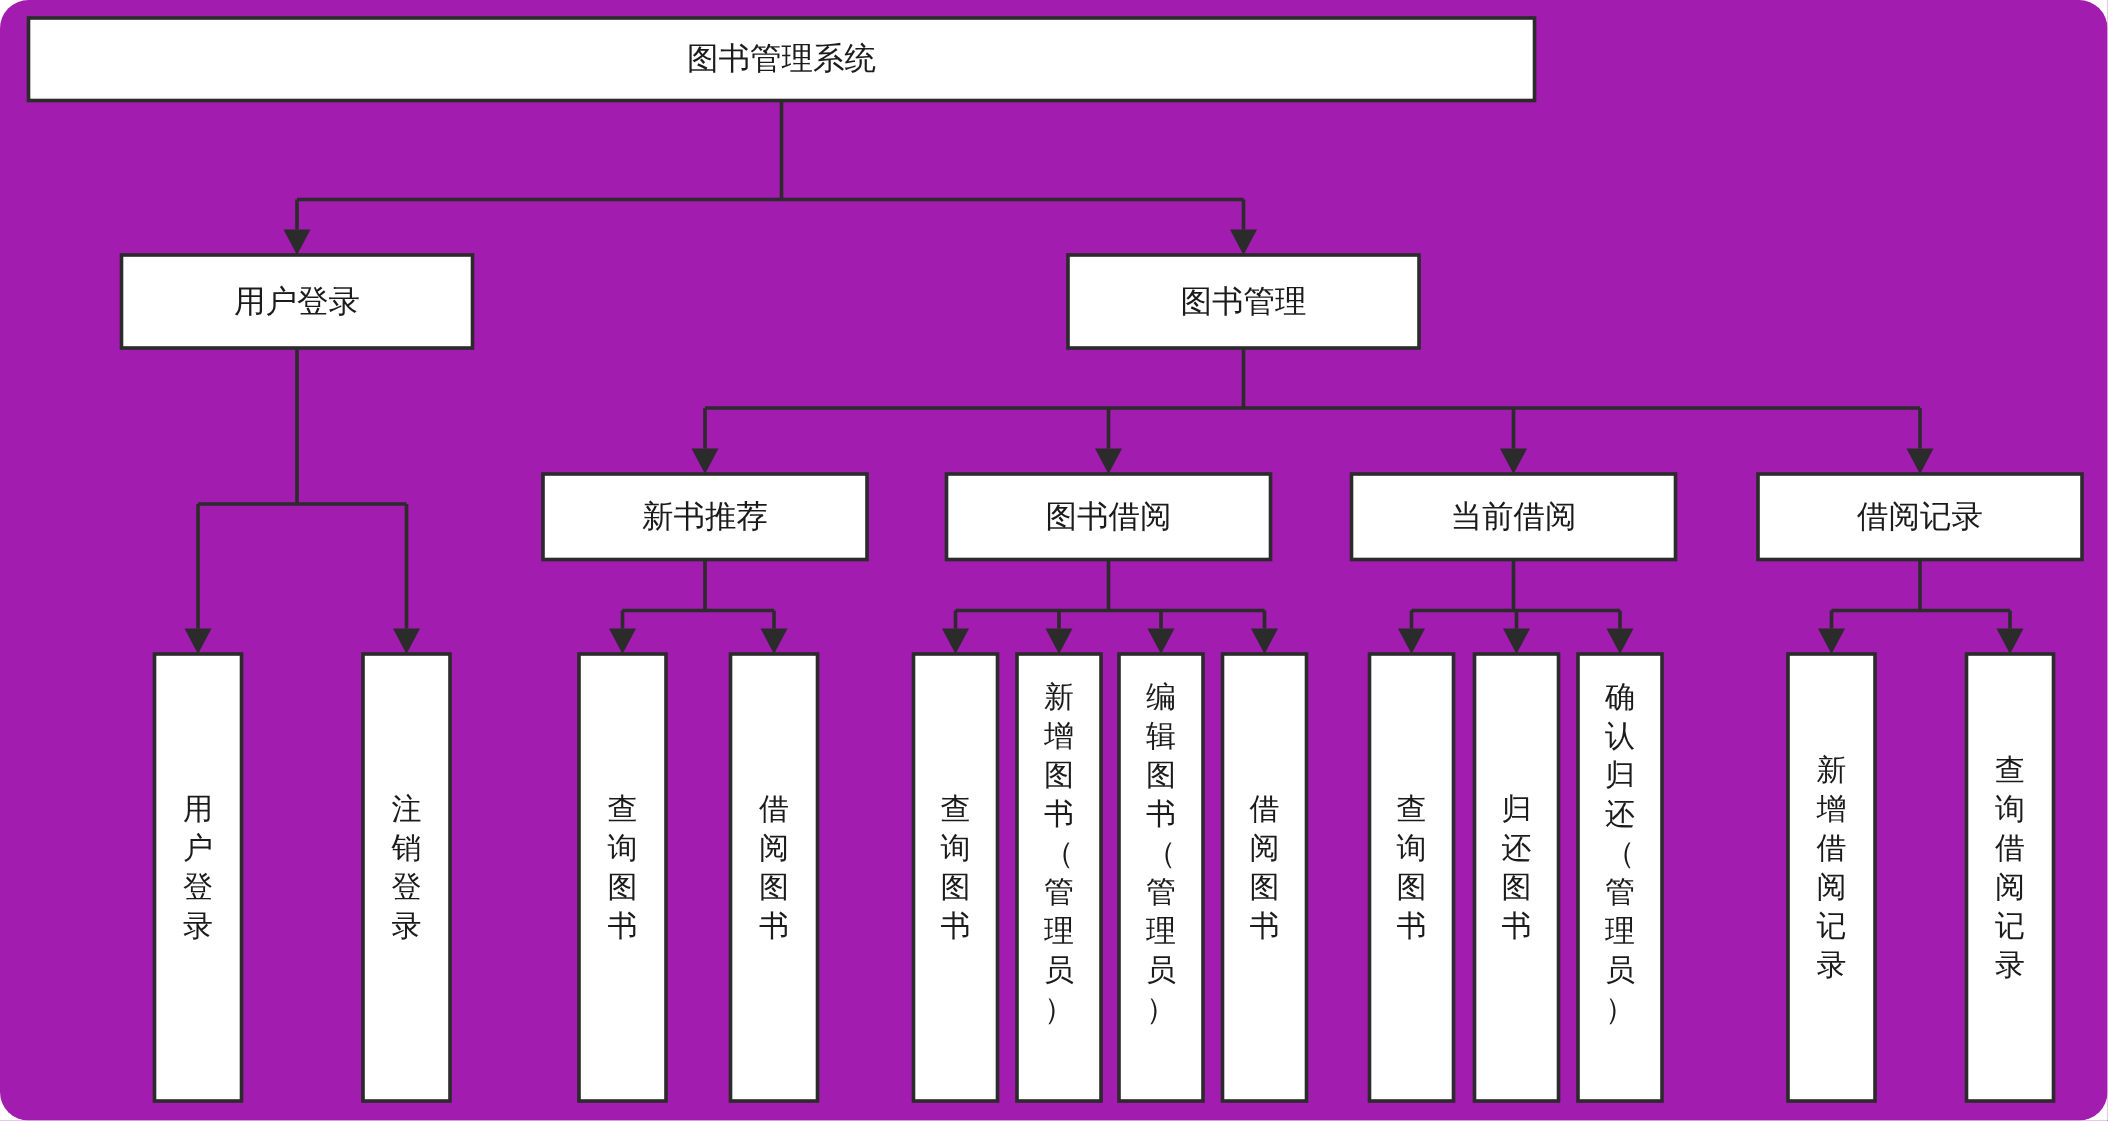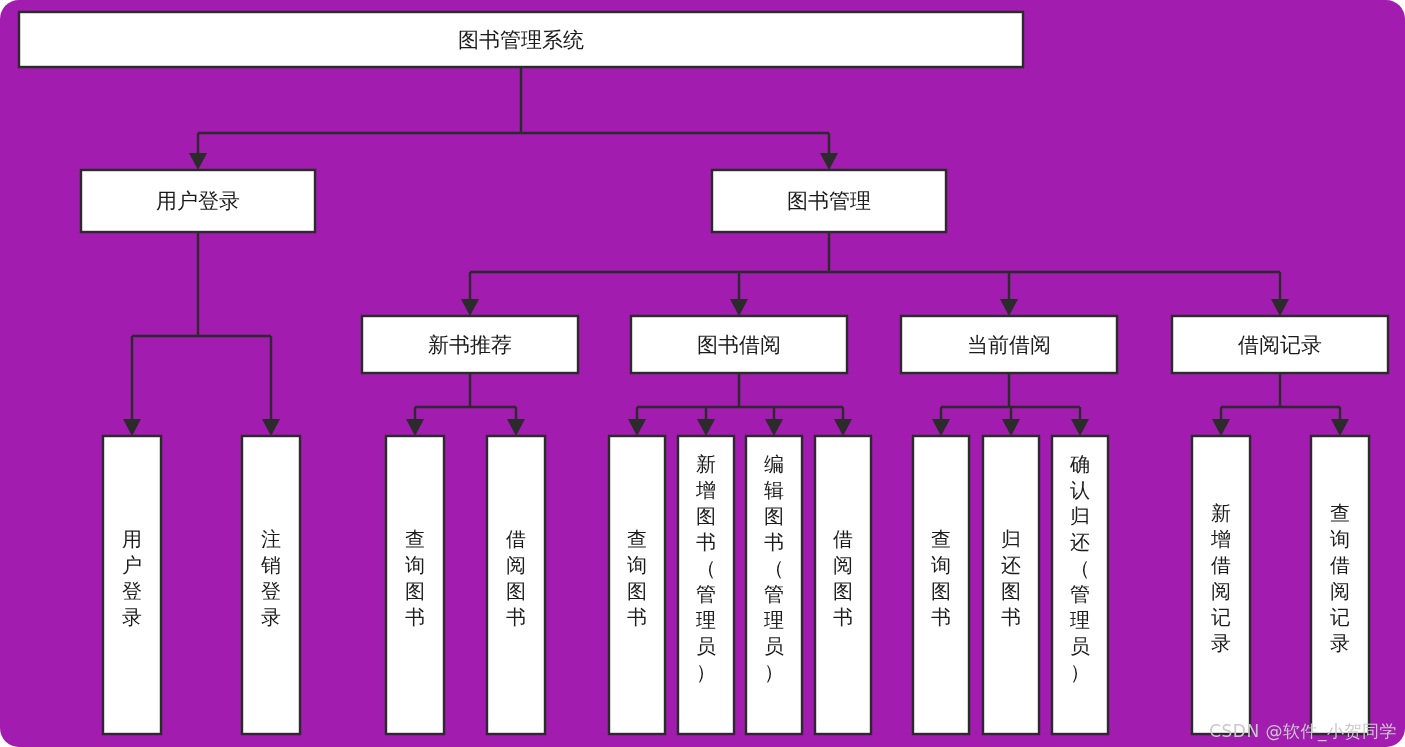--- a/index.html
+++ b/index.html
@@ -215,14 +215,13 @@
         <g>
           <rect x="1192" y="436" width="58" height="298" class="node-box"></rect>
           <text x="1221" y="0" class="node-label-vertical"><tspan x="1221" y="520">新</tspan><tspan x="1221" y="546">增</tspan><tspan x="1221" y="572">借</tspan><tspan x="1221" y="598">阅</tspan><tspan x="1221" y="624">记</tspan><tspan x="1221" y="650">录</tspan></text>
         </g>
         <g>
           <rect x="1311" y="436" width="58" height="298" class="node-box"></rect>
           <text x="1340" y="0" class="node-label-vertical"><tspan x="1340" y="520">查</tspan><tspan x="1340" y="546">询</tspan><tspan x="1340" y="572">借</tspan><tspan x="1340" y="598">阅</tspan><tspan x="1340" y="624">记</tspan><tspan x="1340" y="650">录</tspan></text>
         </g>
       </g>
   </svg>
-  <div class="watermark">CSDN @软件_小贺同学</div>
 </div>
 
 </body></html>

